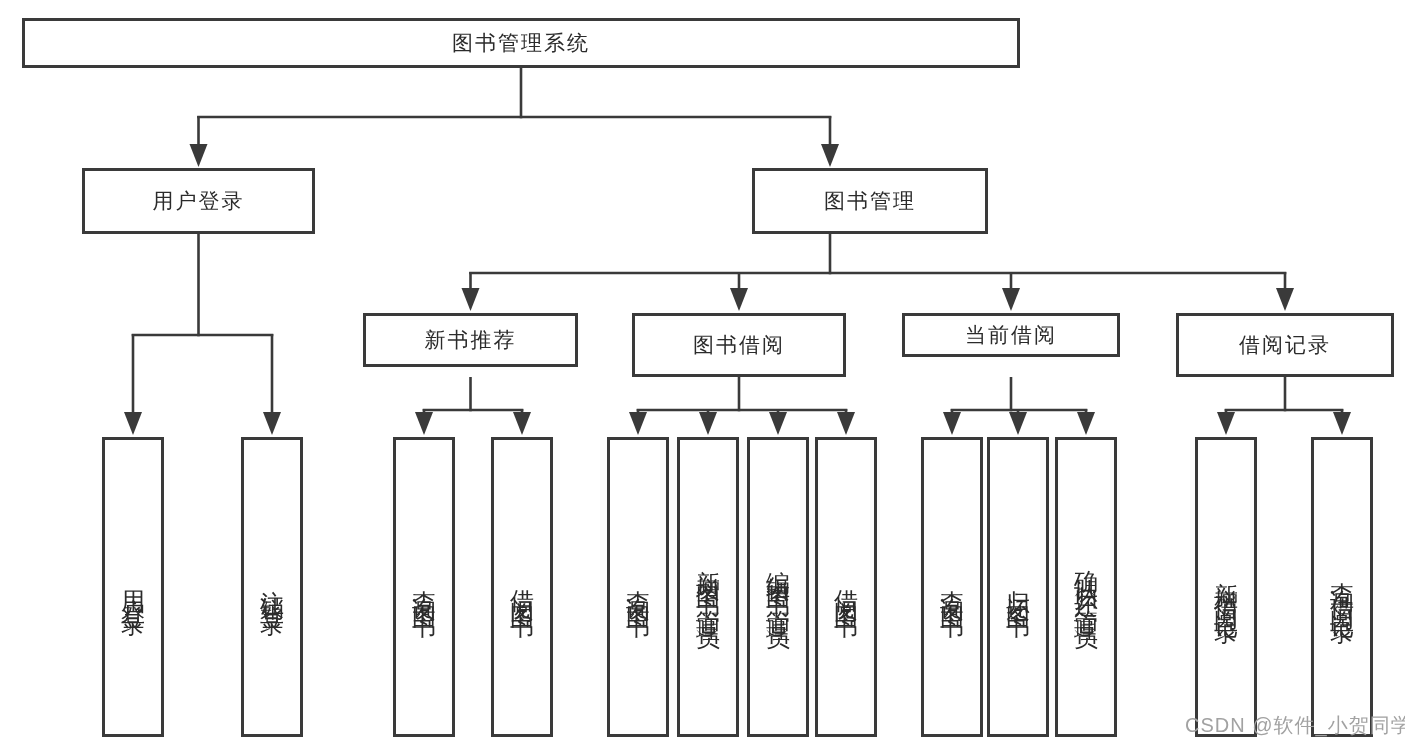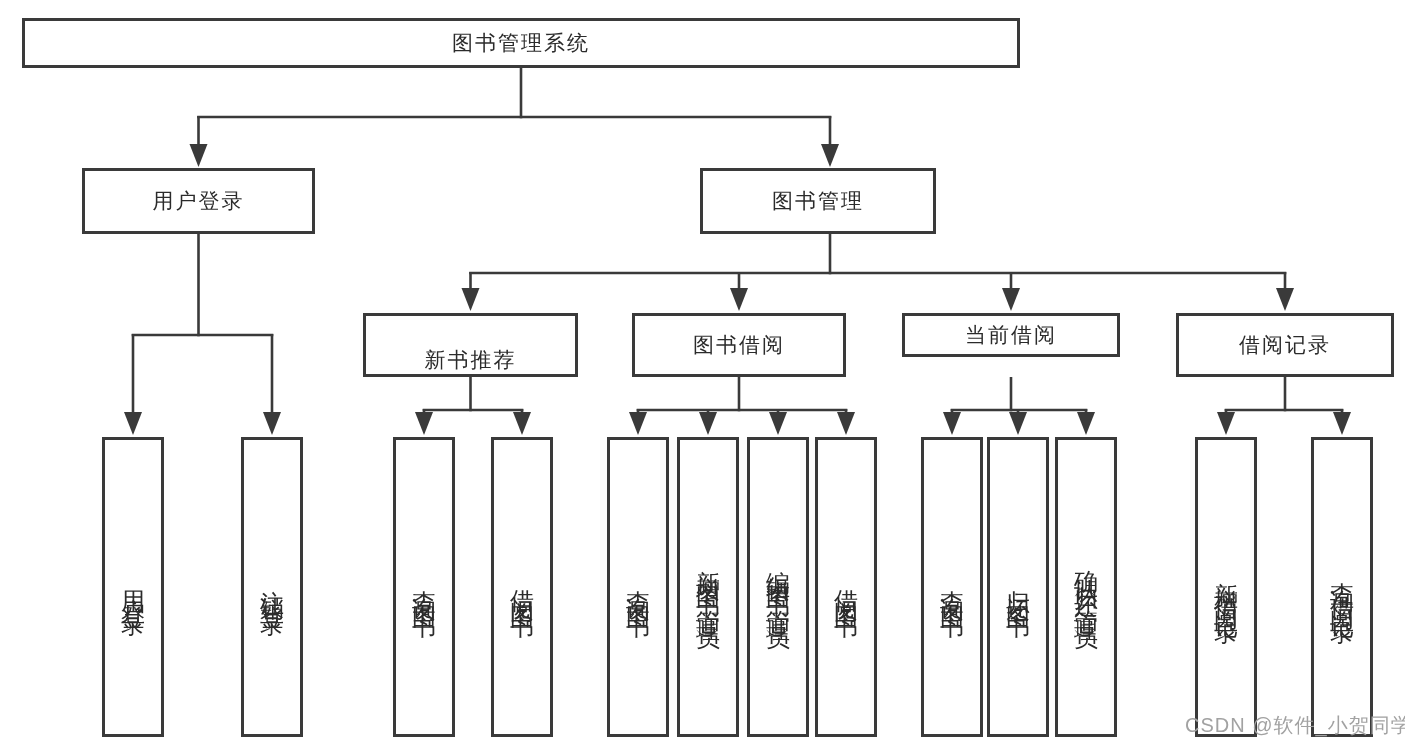--- a/index.html
+++ b/index.html
@@ -128,25 +128,25 @@
     </g>
   </svg>
 
   <div class="node" style="left:22px; top:18px; width:998px; height:50px;">
     <span>图书管理系统</span>
   </div>
 
   <div class="node" style="left:82px; top:168px; width:233px; height:66px;">
     <span>用户登录</span>
   </div>
-  <div class="node" style="left:700px; top:168px; width:236px; height:66px;text-align:center;">
+  <div class="node" style="left:752px; top:168px; width:236px; height:66px;text-align:center;">
     <span>图书管理</span>
   </div>
 
-  <div class="node" style="left:363px; top:313px; width:215px; height:64px;align-items:flex-end;">
+  <div class="node" style="left:363px; top:313px; width:215px; height:54px;">
     <span>新书推荐</span>
   </div>
   <div class="node" style="left:632px; top:313px; width:214px; height:64px;">
     <span>图书借阅</span>
   </div>
   <div class="node" style="left:902px; top:313px; width:218px; height:44px;">
     <span>当前借阅</span>
   </div>
   <div class="node" style="left:1176px; top:313px; width:218px; height:64px;">
     <span>借阅记录</span>

